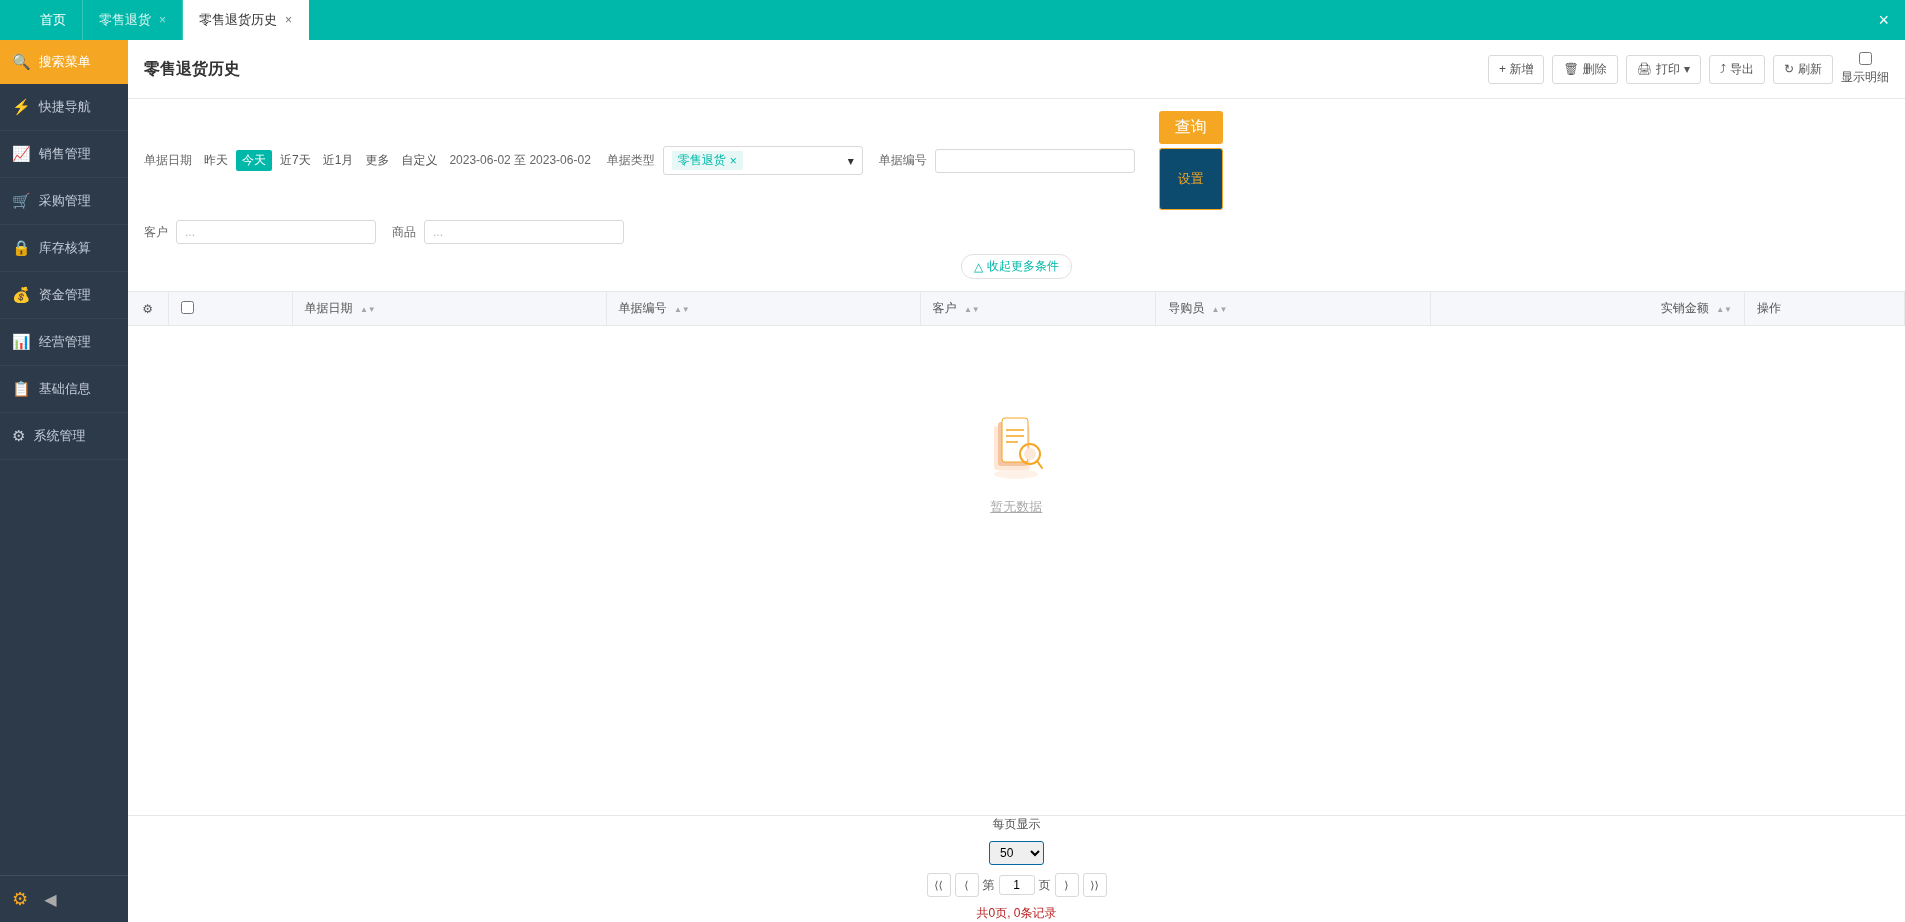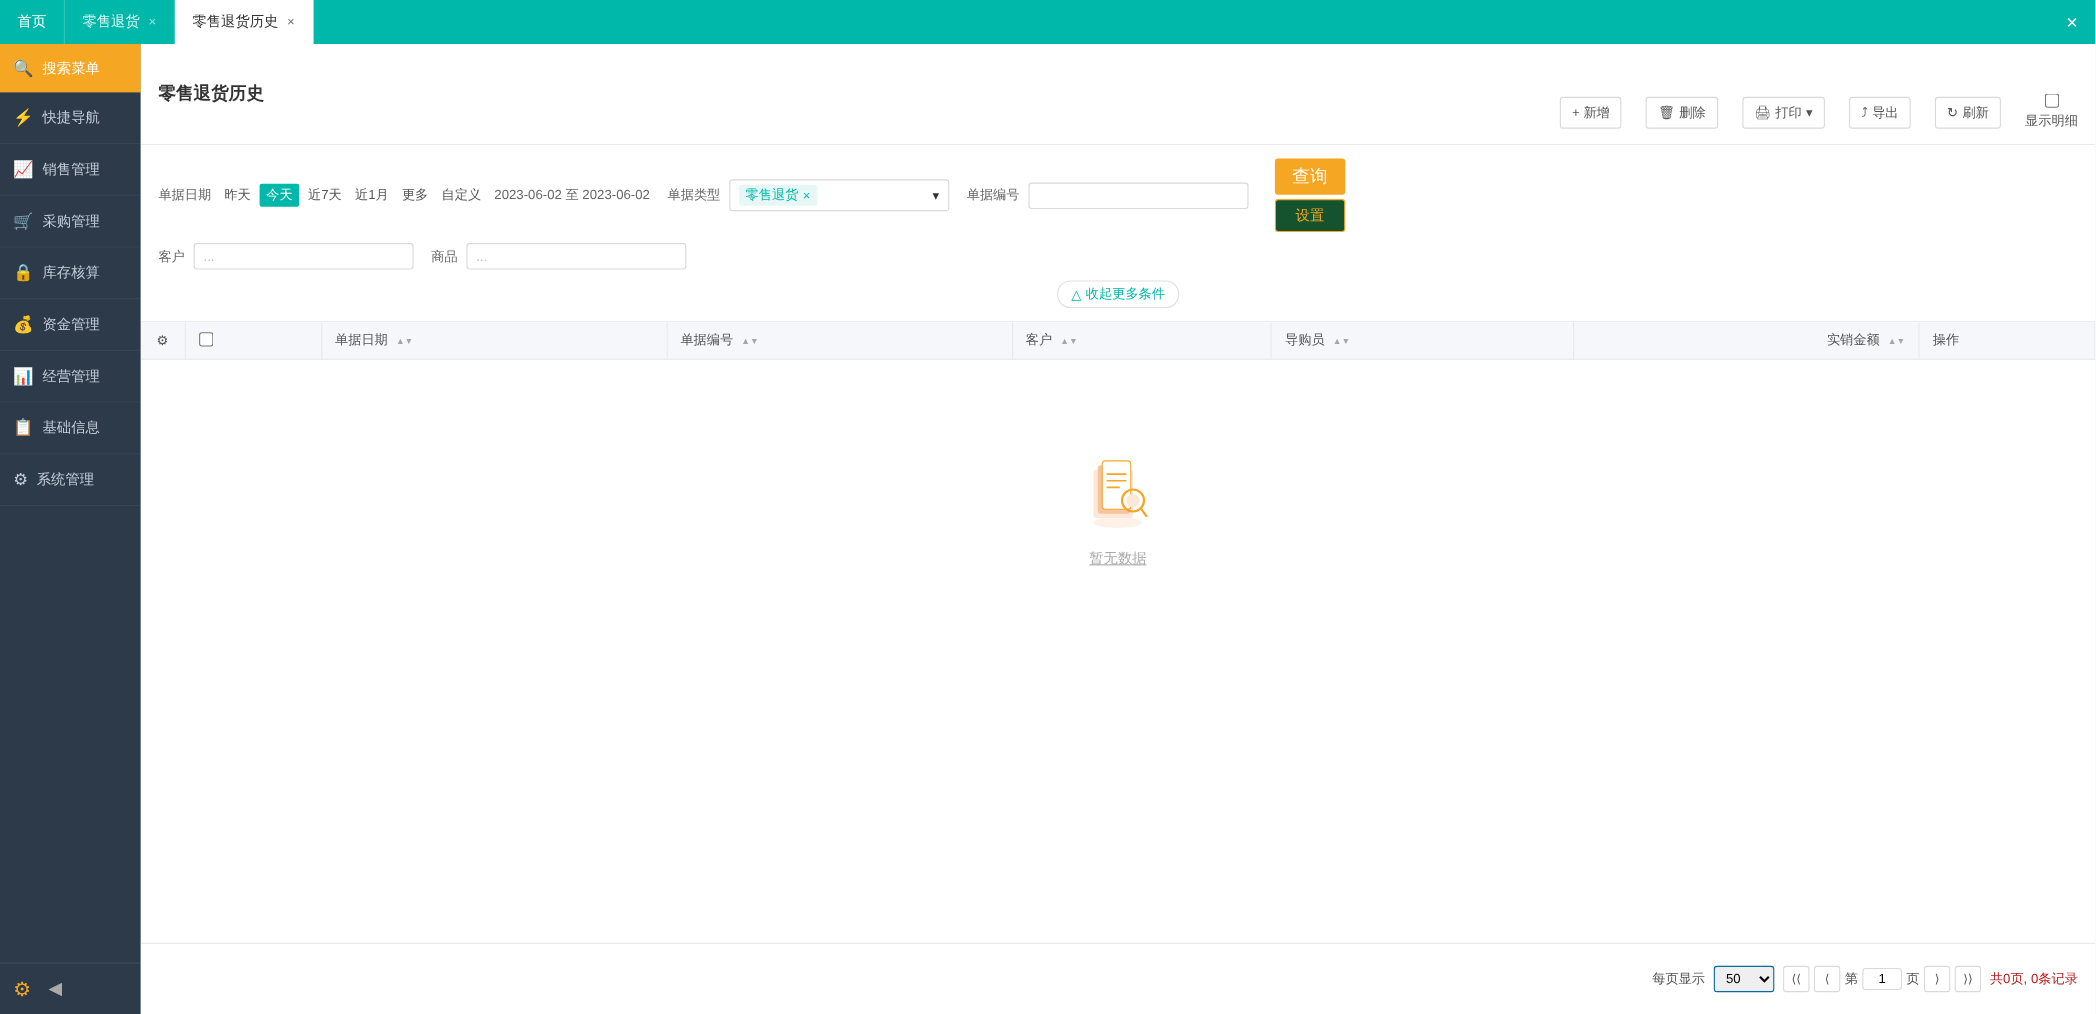--- a/index.html
+++ b/index.html
@@ -1,20 +1,20 @@
 <!DOCTYPE html>
 <html><head>
   <meta charset="utf-8">
   <style>
     * { box-sizing: border-box; margin: 0; padding: 0; }
     body { font-family: 'Microsoft YaHei', Arial, sans-serif; font-size: 13px; color: #333; display: flex; flex-direction: column; height: 922px; overflow: hidden; background: #f5f5f5; }
 
     
     .topbar { background: #00b8a9; display: flex; align-items: center; height: 40px; color: white; flex-shrink: 0; }
-    .topbar-tabs { display: flex; flex: 1; height: 100%; }
+    .topbar-tabs { display: flex; flex: 1; height: 100%; margin-left: 24px; }
     .topbar-tab { display: flex; align-items: center; padding: 0 16px; cursor: pointer; font-size: 13px; color: rgba(255,255,255,0.85); position: relative; border-right: 1px solid rgba(255,255,255,0.2); }
     .topbar-tab.active { background: white; color: #333; }
     .topbar-tab .tab-close { margin-left: 8px; font-size: 12px; cursor: pointer; opacity: 0.7; }
     .topbar-tab.home { background: transparent; color: white; }
     .topbar-close { padding: 0 16px; color: white; font-size: 18px; cursor: pointer; margin-left: auto; }
 
     
     .main-layout { display: flex; flex: 1; overflow: hidden; }
 
     
@@ -26,21 +26,21 @@
     .sidebar-bottom { margin-top: auto; display: flex; align-items: center; padding: 12px; border-top: 1px solid rgba(255,255,255,0.1); }
     .sidebar-bottom .gear { color: #f5a623; font-size: 18px; margin-right: 16px; cursor: pointer; }
     .sidebar-bottom .speaker { color: #aaa; font-size: 16px; cursor: pointer; }
 
     
     .content { flex: 1; display: flex; flex-direction: column; background: white; overflow: hidden; }
 
     
     .content-header { display: flex; align-items: center; justify-content: space-between; padding: 12px 16px; background: white; border-bottom: 1px solid #e8e8e8; flex-shrink: 0; }
     .content-title { font-size: 16px; font-weight: bold; color: #333; }
-    .header-actions { display: flex; align-items: center; gap: 22px; margin-top: 33px; }
+    .header-actions { display: flex; align-items: center; gap: 8px; }
     .action-btn { display: flex; align-items: center; gap: 4px; padding: 5px 10px; border: 1px solid #d9d9d9; background: white; border-radius: 3px; cursor: pointer; font-size: 12px; color: #555; }
     .checkbox-label { display: flex; align-items: center; gap: 4px; font-size: 12px; color: #555; cursor: pointer; flex-direction: column; }
 
     
     .filter-area { padding: 12px 16px; background: white; border-bottom: 1px solid #e8e8e8; flex-shrink: 0; }
     .filter-row { display: flex; align-items: center; margin-bottom: 10px; gap: 16px; flex-wrap: wrap; }
     .filter-group { display: flex; align-items: center; gap: 8px; }
     .filter-label { color: #666; font-size: 12px; white-space: nowrap; }
     .date-options { display: flex; gap: 4px; }
     .date-opt { font-size: 12px; color: #555; cursor: pointer; padding: 2px 4px; }
@@ -59,30 +59,30 @@
     .data-table { width: 100%; border-collapse: collapse; min-width: 800px; }
     .data-table th { background: #f5f7fa; border-bottom: 1px solid #e8e8e8; border-right: 1px solid #e8e8e8; padding: 8px 12px; font-size: 12px; color: #555; font-weight: normal; text-align: left; white-space: nowrap; }
     .data-table th:first-child { width: 40px; text-align: center; }
     .data-table th .sort-icons { display: inline-flex; flex-direction: column; font-size: 8px; margin-left: 4px; opacity: 0.5; }
     .th-gear { width: 36px; text-align: center; }
     .table-empty { display: flex; flex-direction: column; align-items: center; justify-content: center; padding: 80px 0; }
     .empty-icon { width: 80px; height: 80px; margin-bottom: 12px; }
     .empty-text { color: #aaa; font-size: 13px; text-decoration: underline; }
 
     
-    .pagination { display: flex; align-items: center; justify-content: flex-end; padding: 20px 16px; border-top: 1px solid #e8e8e8; background: white; flex-shrink: 0; gap: 8px; font-size: 12px; color: #555; }
+    .pagination { display: flex; align-items: center; justify-content: flex-end; padding: 0 16px; border-top: 1px solid #e8e8e8; background: white; flex-shrink: 0; gap: 8px; font-size: 12px; color: #555; flex-direction: column; }
     .page-size-select { border: 1px solid #0369a1; border-radius: 3px; padding: 3px 6px; font-size: 12px; }
     .page-nav { display: flex; align-items: center; gap: 4px; }
     .page-btn { width: 24px; height: 24px; display: flex; align-items: center; justify-content: center; border: 1px solid #d9d9d9; border-radius: 3px; cursor: pointer; background: white; color: #555; font-size: 11px; }
     .page-input { width: 36px; border: 1px solid #d9d9d9; border-radius: 3px; text-align: center; padding: 2px; font-size: 12px; }
     .page-info { color: #b91c1c; }
 
     
     .query-btn { background: #f5a623; border: none; color: white; padding: 6px 16px; border-radius: 3px; cursor: pointer; font-size: 16px; }
-    .settings-btn { background: #14532d; border: 1px solid #f5a623; color: #f5a623; padding: 5px 14px; border-radius: 3px; cursor: pointer; font-size: 13px; }
+    .settings-btn { background: #0c4a6e; border: 1px solid #f5a623; color: #f5a623; padding: 21px 14px; border-radius: 3px; cursor: pointer; font-size: 13px; }
     .query-settings-group { display: flex; flex-direction: column; gap: 4px; margin-left: 8px; }
   </style>
 </head>
 <body>
 
 <div class="topbar">
   <div class="topbar-tabs">
     <div class="topbar-tab home">
       <span>首页</span>
     </div>

